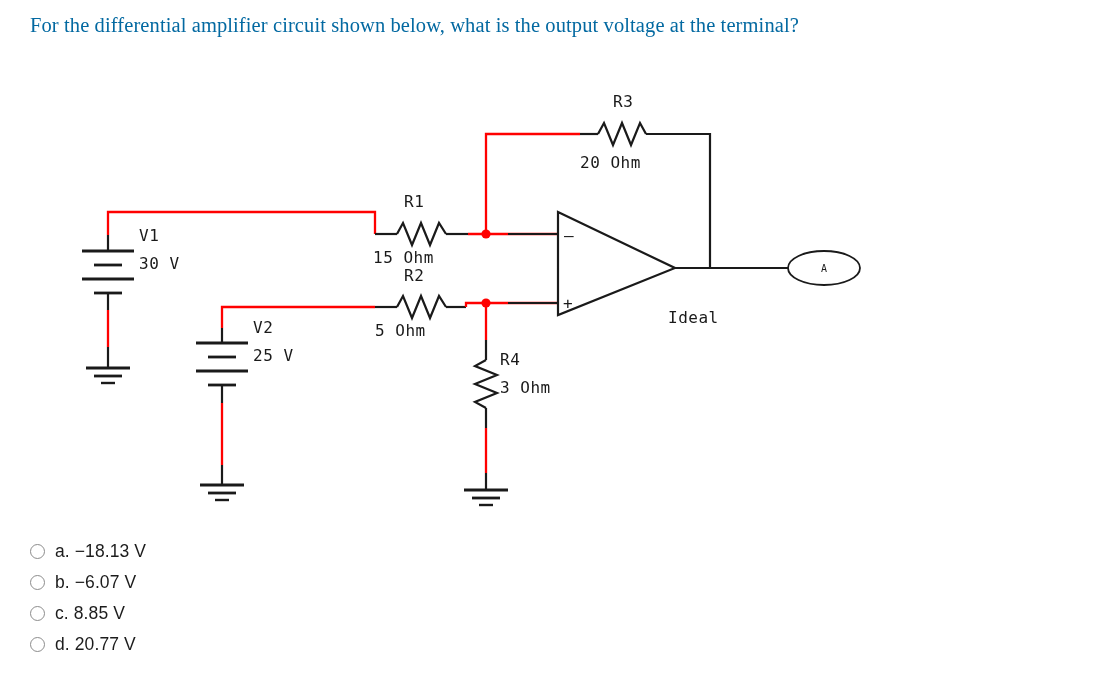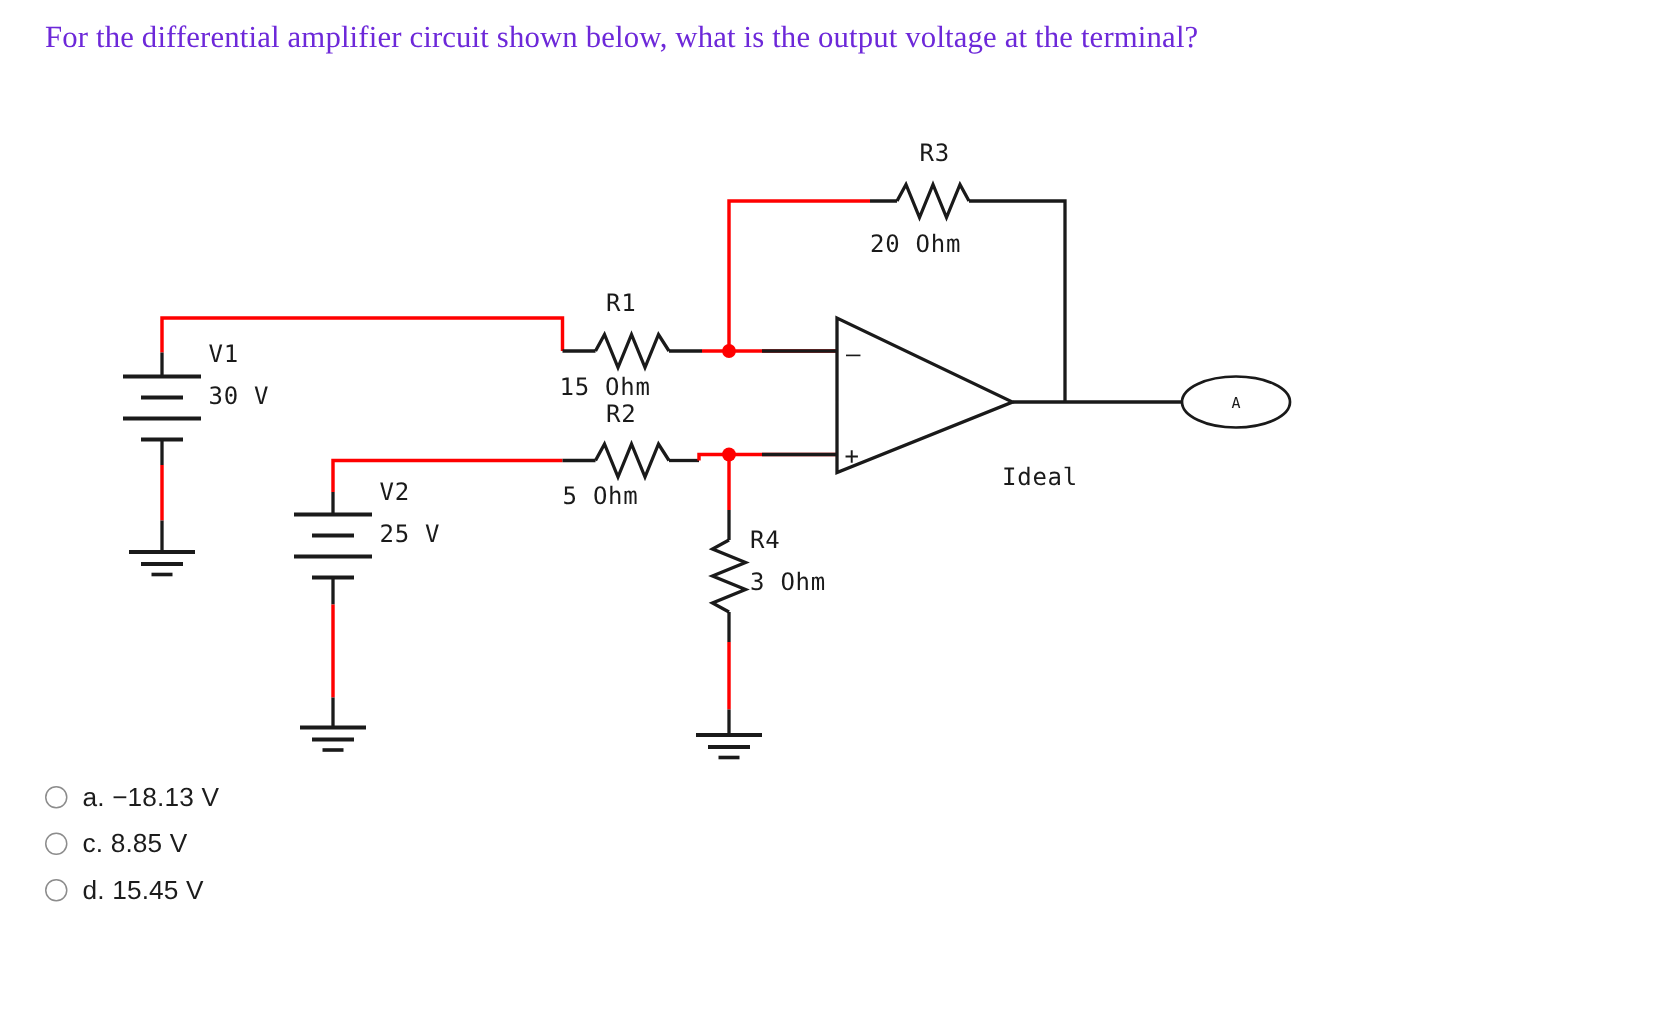--- a/index.html
+++ b/index.html
@@ -19,21 +19,21 @@
 
   
   #question-prompt {
     position: absolute;
     left: 30px;
     top: 12px;
     width: 1070px;
     font-family: "Liberation Serif", serif;
     font-size: 20.5px;
     line-height: 26px;
-    color: #6d28d9;
+    color: #0369a1;
     white-space: nowrap;
     letter-spacing: 0.1px;
   }
 
   
   #circuit-figure {
     position: absolute;
     left: 0;
     top: 75px;
     width: 1000px;
@@ -51,21 +51,21 @@
   .terminal-label {
     font-family: "DejaVu Sans Mono", monospace;
     font-size: 10px;
     fill: #1a1a1a;
   }
 
   
   #answer-options {
     position: absolute;
     left: 30px;
-    top: 516px;
+    top: 536px;
     width: 400px;
   }
   .option-row {
     display: flex;
     align-items: center;
     height: 31px;
   }
   .option-radio {
     width: 15px;
     height: 15px;
@@ -180,19 +180,23 @@
   </svg>
 </div>
 
 <div id="answer-options">
   <div class="option-row">
     <span class="option-radio"></span>
     <span class="option-text">a. −18.13 V</span>
   </div>
   <div class="option-row">
     <span class="option-radio"></span>
+    <span class="option-text">b. −6.07 V</span>
+  </div>
+  <div class="option-row">
+    <span class="option-radio"></span>
     <span class="option-text">c. 8.85 V</span>
   </div>
   <div class="option-row">
     <span class="option-radio"></span>
-    <span class="option-text">d. 15.45 V</span>
+    <span class="option-text">d. 20.77 V</span>
   </div>
 </div>
 
 </body></html>

